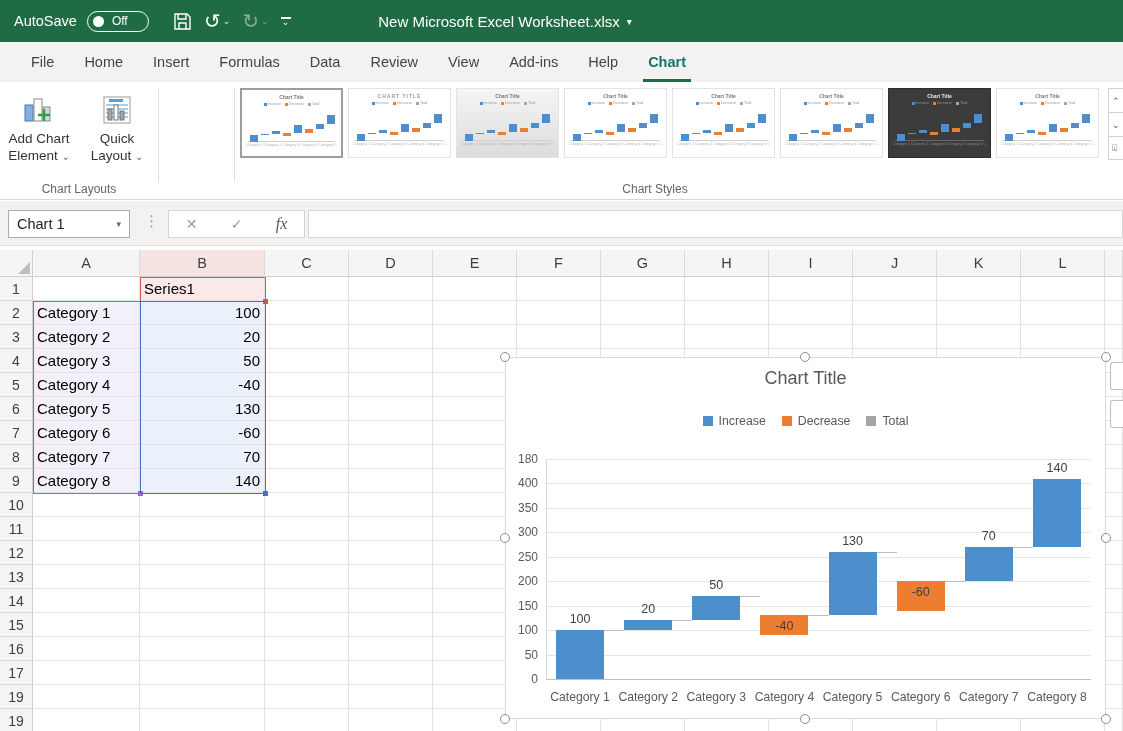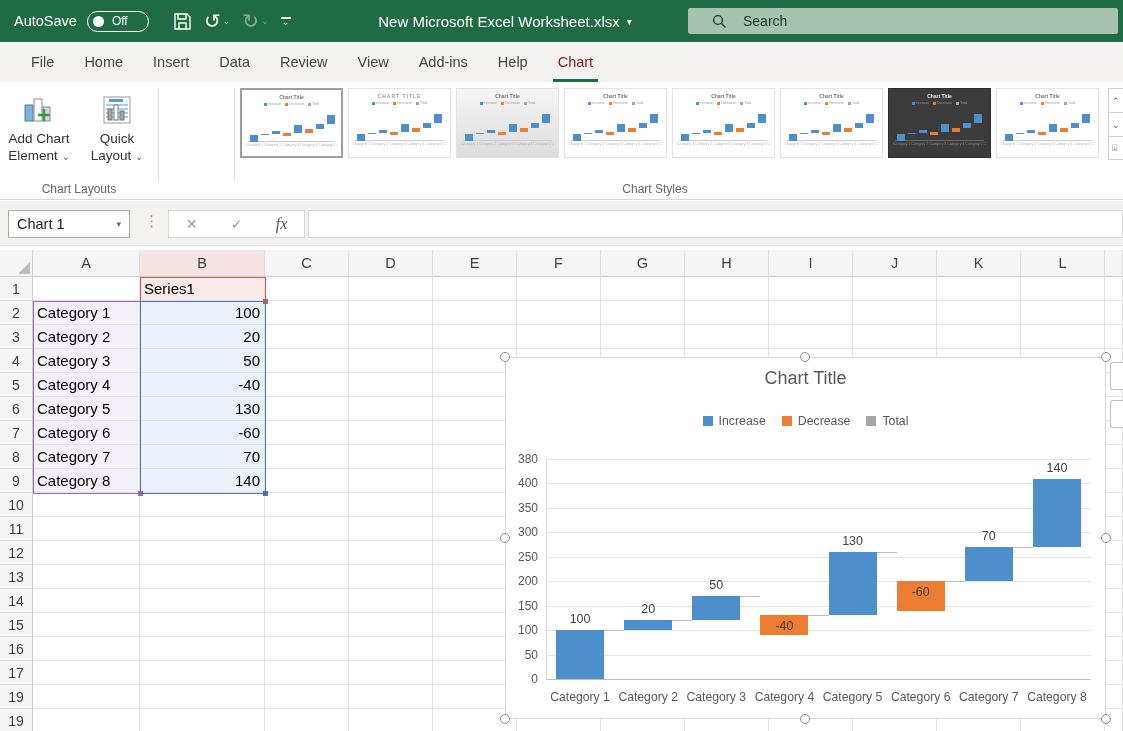--- a/index.html
+++ b/index.html
@@ -19,21 +19,21 @@
   .dim { opacity:.45; }
   .doc-title { position:absolute; left:505px; top:0; height:42px; transform:translateX(-50%); display:flex; align-items:center; font-size:15px; white-space:nowrap; cursor:pointer; }
   .doc-title .tiny-chev { font-size:10px; margin-left:7px; color:#fff; }
   .searchbox { position:absolute; left:688px; top:8px; width:430px; height:26px; background:#A6C3B2; border-radius:2px; display:flex; align-items:center; cursor:text; }
   .searchbox svg { margin-left:24px; }
   .search-text { margin-left:16px; font-size:14px; color:#16352- ; color:#17382A; }
 
   
   .tabrow { position:absolute; left:0; top:42px; width:1123px; height:40px; background:#F3F2F1; display:flex; align-items:stretch; padding-left:16px; overflow:hidden; }
   .tab { padding:0 15px; display:flex; align-items:center; font-size:14.5px; color:#444; cursor:pointer; white-space:nowrap; position:relative; }
-  .tab.active { color:#7f1d1d; font-weight:400; }
+  .tab.active { color:#0f766e; font-weight:700; }
   .tab.active::after { content:""; position:absolute; left:10px; right:10px; bottom:0; height:3px; background:#1E6B44; }
 
   
   .ribbon { position:absolute; left:0; top:82px; width:1123px; height:118px; background:#fff; border-bottom:1px solid #D6D6D6; }
   .rib-sep { position:absolute; top:6px; height:94px; width:1px; background:#E0E0E0; }
   .big-btn { position:absolute; top:4px; width:74px; height:102px; display:flex; flex-direction:column; align-items:center; cursor:pointer; text-align:center; }
   .big-btn .icon { height:38px; display:flex; align-items:center; justify-content:center; margin-top:6px; }
   .big-btn .lbl { font-size:13.5px; color:#333; line-height:17px; }
   .chev { font-size:10px; color:#666; }
   .group-label { position:absolute; top:100px; font-size:12px; color:#666; text-align:center; }
@@ -134,33 +134,27 @@
       </div>
       <div class="qat-btn" style="flex-direction:column;line-height:6px;">
         <span style="display:block;width:10px;height:2px;background:#fff;"></span>
         <span style="font-size:9px;">⌄</span>
       </div>
     </div>
     <div class="doc-title">
       <span>New Microsoft Excel Worksheet.xlsx</span>
       <span class="tiny-chev">▾</span>
     </div>
-    <div class="searchbox">
-      <svg width="15" height="15" viewBox="0 0 15 15">
-          <circle cx="6" cy="6" r="4.4" fill="none" stroke="#17382A" stroke-width="1.4"></circle>
-          <line x1="9.5" y1="9.5" x2="13.5" y2="13.5" stroke="#17382A" stroke-width="1.4"></line>
-        </svg>
-      <span class="search-text">Search</span>
-    </div>
   </div>
 
   <div class="tabrow" id="tabrow">
       <div class="tab">File</div>
       <div class="tab">Home</div>
       <div class="tab">Insert</div>
+      <div class="tab">Formulas</div>
       <div class="tab">Data</div>
       <div class="tab">Review</div>
       <div class="tab">View</div>
       <div class="tab">Add-ins</div>
       <div class="tab">Help</div>
       <div class="tab active">Chart</div>
     </div>
 
   <div class="ribbon">
     <div class="big-btn" style="left:2px;">
@@ -805,21 +799,21 @@
         <div class="ytick" style="left: -2px; top: 215.222px;">200</div>
         <div class="gridline" style="left: 40px; width: 545px; top: 198.778px;"></div>
         <div class="ytick" style="left: -2px; top: 190.778px;">250</div>
         <div class="gridline" style="left: 40px; width: 545px; top: 174.333px;"></div>
         <div class="ytick" style="left: -2px; top: 166.333px;">300</div>
         <div class="gridline" style="left: 40px; width: 545px; top: 149.889px;"></div>
         <div class="ytick" style="left: -2px; top: 141.889px;">350</div>
         <div class="gridline" style="left: 40px; width: 545px; top: 125.444px;"></div>
         <div class="ytick" style="left: -2px; top: 117.444px;">400</div>
         <div class="gridline" style="left: 40px; width: 545px; top: 101px;"></div>
-        <div class="ytick" style="left: -2px; top: 93px;">380</div>
+        <div class="ytick" style="left: -2px; top: 93px;">180</div>
         <div class="plot-edge" style="left: 40px; top: 101px; width: 1px; height: 220px;"></div>
         <div class="bar" style="left: 50.0625px; top: 272.111px; width: 48px; height: 48.8889px; background: rgb(76, 143, 204);"></div>
         <div class="dlabel" style="left: 40px; width: 68.125px; top: 254.111px;">100</div>
         <div class="conn" style="top: 272.111px; left: 98.0625px; width: 20.125px;"></div>
         <div class="xlabel" style="left: 40px; width: 68.125px; top: 332px;">Category 1</div>
         <div class="bar" style="left: 118.188px; top: 262.333px; width: 48px; height: 9.77778px; background: rgb(76, 143, 204);"></div>
         <div class="dlabel" style="left: 108.125px; width: 68.125px; top: 244.333px;">20</div>
         <div class="conn" style="top: 262.333px; left: 166.188px; width: 20.125px;"></div>
         <div class="xlabel" style="left: 108.125px; width: 68.125px; top: 332px;">Category 2</div>
         <div class="bar" style="left: 186.312px; top: 237.889px; width: 48px; height: 24.4444px; background: rgb(76, 143, 204);"></div>

